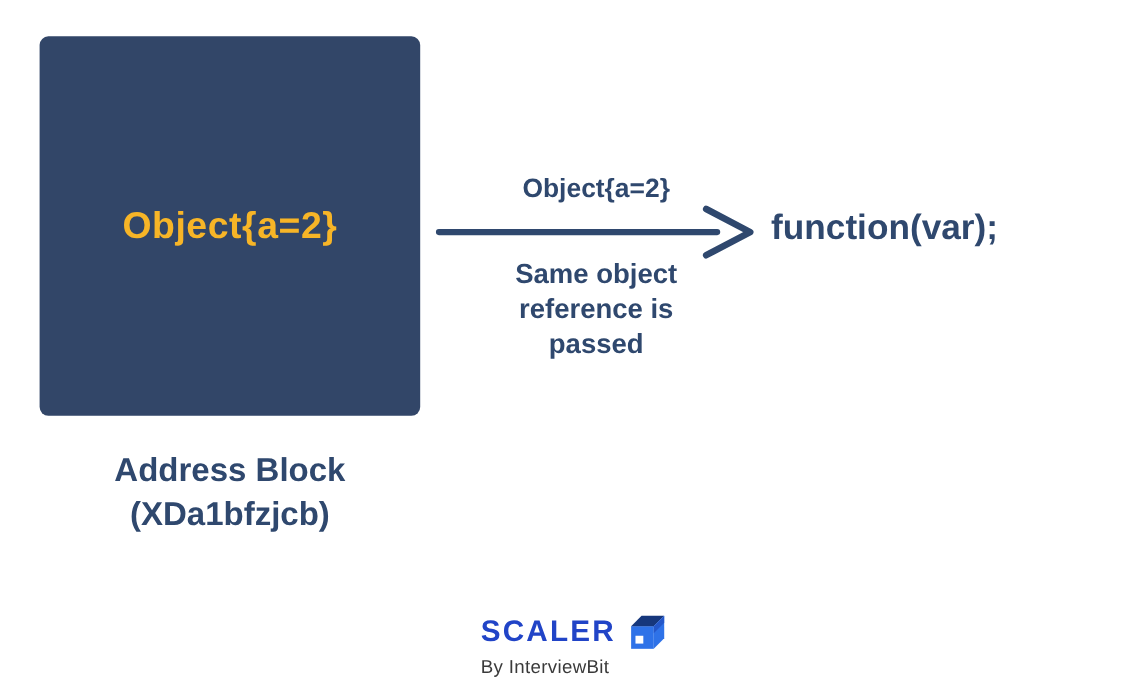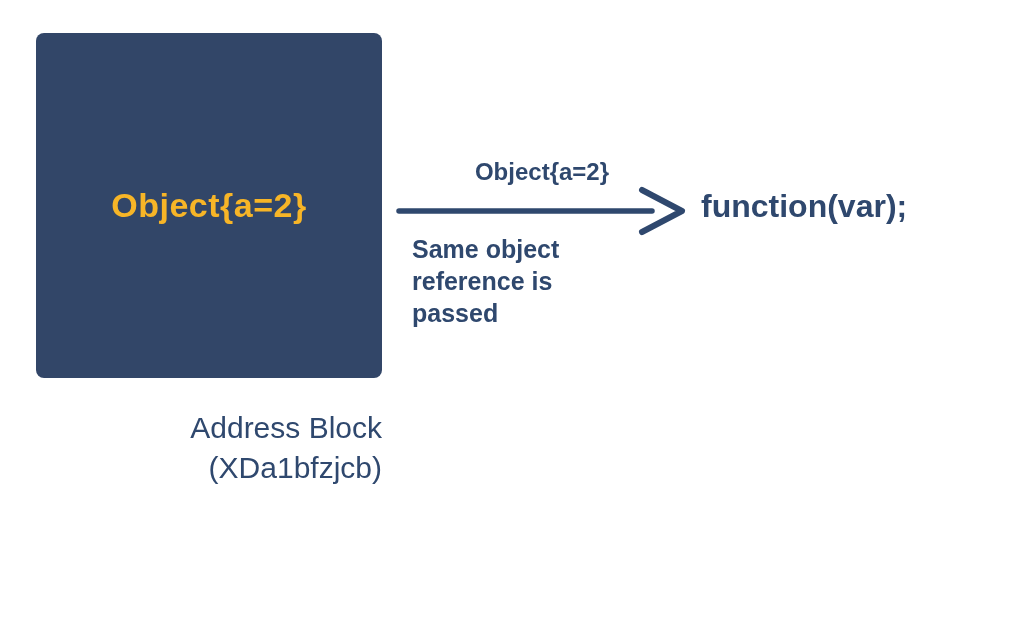--- a/index.html
+++ b/index.html
@@ -26,24 +26,24 @@
   .box-value {
     color: #f7b527;
     font-size: 34px;
     font-weight: bold;
     letter-spacing: 0.5px;
   }
   .box-caption {
     position: absolute;
     left: 36px; top: 408px;
     width: 346px;
-    text-align: right;
+    text-align: center;
     color: #2f486e;
     font-size: 30px;
-    font-weight: normal;
+    font-weight: bold;
     line-height: 40px;
     white-space: pre-line;
   }
 
   
   .arrow-label-top {
     position: absolute;
     left: 412px; top: 158px;
     width: 260px;
     text-align: center;
@@ -52,20 +52,21 @@
     font-weight: bold;
   }
   .arrow-svg {
     position: absolute;
     left: 396px; top: 183px;
   }
   .arrow-desc {
     position: absolute;
     left: 412px; top: 233px;
     width: 260px;
+    text-align: center;
     color: #2f486e;
     font-size: 25px;
     font-weight: bold;
     line-height: 32px;
     white-space: pre-line;
   }
 
   
   .function-text {
     position: absolute;
@@ -121,14 +122,27 @@
     <line x1="3" y1="28" x2="256" y2="28" stroke="#2f486e" stroke-width="5.5" stroke-linecap="round"></line>
     <polyline points="246,7 286,28 246,49" fill="none" stroke="#2f486e" stroke-width="6" stroke-linecap="round" stroke-linejoin="round"></polyline>
   </svg>
 
   <div class="arrow-desc">Same object
 reference is
 passed</div>
 
   <div class="function-text">function(var);</div>
 
+  <div class="footer">
+    <div class="brand-row">
+      <span class="brand-text">SCALER</span>
+      <svg width="38" height="38" viewBox="0 0 48 48">
+        <rect x="6" y="18" width="26" height="26" fill="#2e72e8"></rect>
+        <polygon points="6,18 18,6 44,6 32,18" fill="#16377c"></polygon>
+        <polygon points="32,18 44,6 44,32 32,44" fill="#2e72e8"></polygon>
+        <polygon points="32,18 44,6 44,14 32,26" fill="#2457c9"></polygon>
+        <rect x="11" y="29" width="9" height="9" fill="#ffffff"></rect>
+      </svg>
+    </div>
+    <div class="byline">By InterviewBit</div>
+  </div>
 
 </div>
 
 </body></html>

